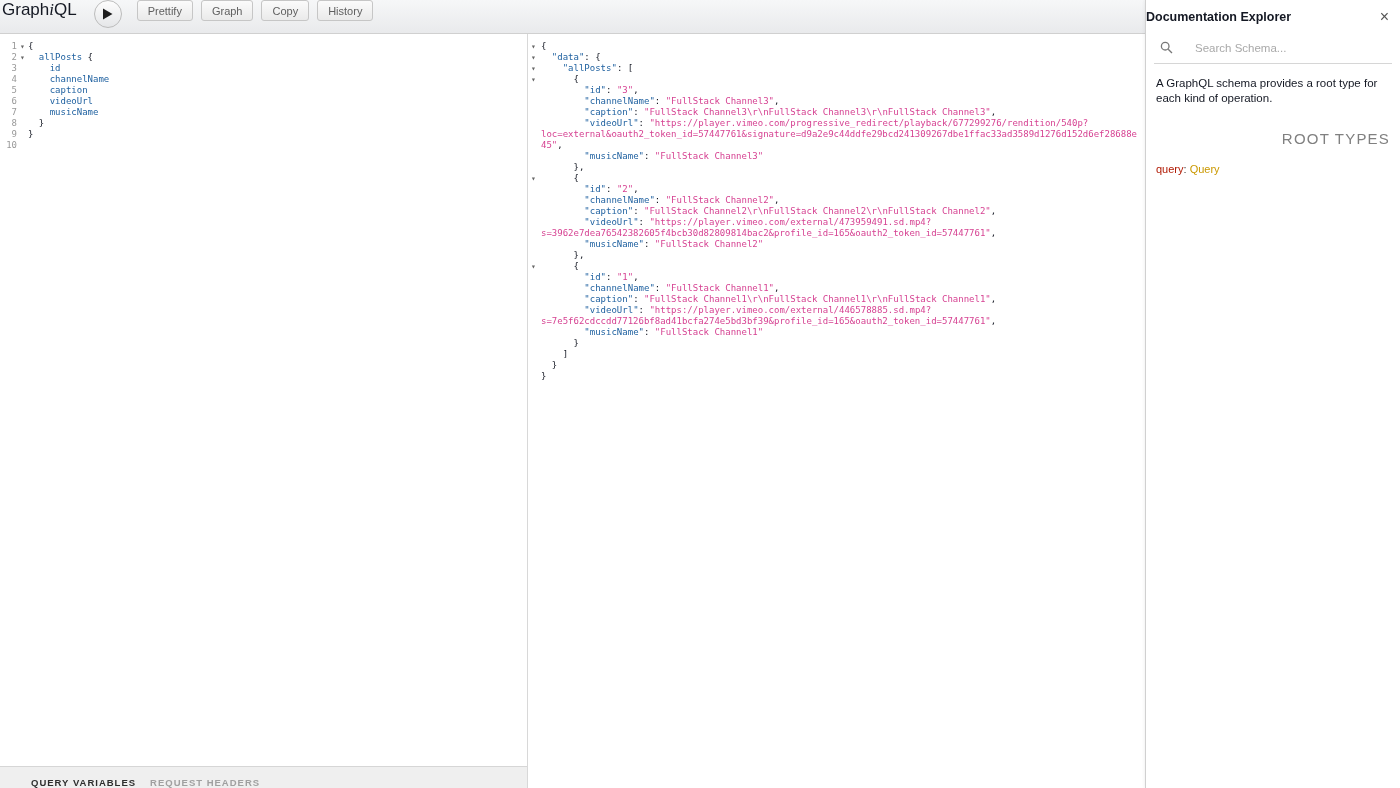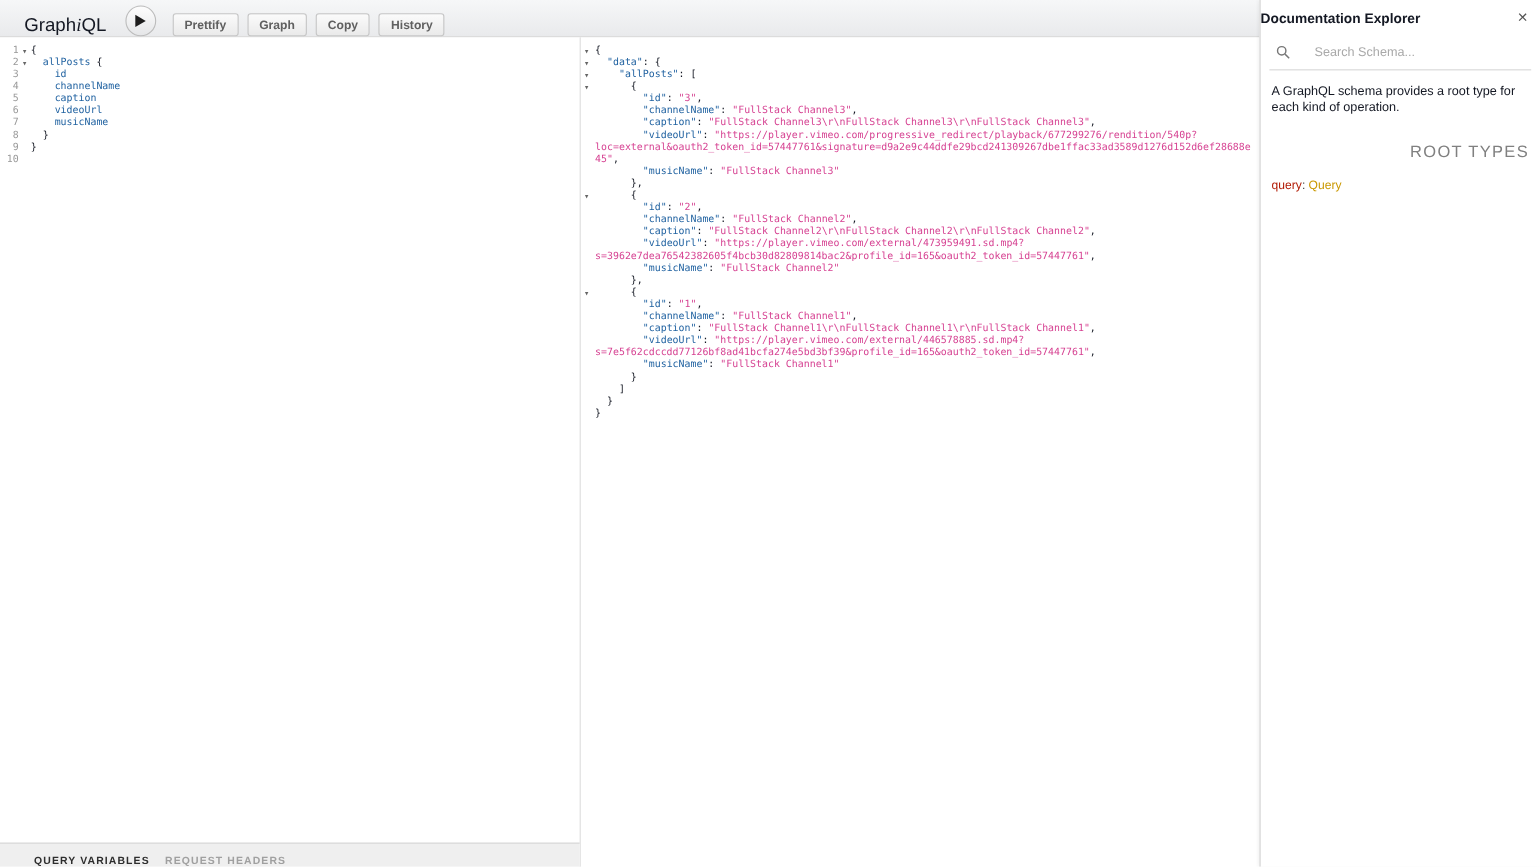--- a/index.html
+++ b/index.html
@@ -1,26 +1,26 @@
 <!DOCTYPE html>
 <html><head>
 <meta charset="utf-8">
 <style>
   * { box-sizing: border-box; }
   html, body { margin: 0; padding: 0; }
   body { width: 1400px; height: 788px; overflow: hidden; font-family: "Liberation Sans", sans-serif; background: #fff; color: #141823; }
   .app { display: flex; width: 100%; height: 100%; }
   .main-col { flex: 1; min-width: 0; display: flex; flex-direction: column; }
 
-  .topbar { flex: none; height: 34px; background: linear-gradient(#f6f7f8, #e9eaec); border-bottom: 1px solid #d0d0d0; display: flex; align-items: flex-end; padding-left: 22px; }
+  .topbar { flex: none; height: 34px; background: linear-gradient(#f6f7f8, #e9eaec); border-bottom: 1px solid #d0d0d0; display: flex; align-items: flex-start; padding-left: 2px; }
   .logo { font-size: 17px; color: #141823; margin-right: 17px; cursor: default; }
   .logo em { font-family: "Liberation Serif", serif; }
   .execute-btn { width: 28px; height: 28px; border-radius: 50%; border: 1px solid #bcbcbc; background: linear-gradient(#fdfdfd, #e5e6e8); display: flex; align-items: center; justify-content: center; padding: 0; margin-right: 15px; cursor: pointer; }
   .toolbar { display: flex; gap: 8px; }
-  .tbtn { height: 21px; padding: 0 10px; font-size: 11px; font-family: inherit; color: #606060; background: linear-gradient(#fbfbfb, #eaeaea); border: 1px solid #c6c6c6; border-radius: 3px; cursor: pointer; font-weight: bold; }
+  .tbtn { height: 21px; padding: 0 10px; font-size: 11px; font-family: inherit; color: #606060; background: linear-gradient(#fbfbfb, #eaeaea); border: 1px solid #c6c6c6; border-radius: 3px; cursor: pointer; }
 
   .content { flex: 1; min-height: 0; display: flex; }
   .editor-pane { flex: none; width: 528px; display: flex; flex-direction: column; border-right: 1px solid #d8d8d8; background: #fff; }
   .codearea { flex: 1; min-height: 0; overflow: hidden; padding-top: 7px; cursor: text; }
 
   .cm { font-family: "DejaVu Sans Mono", monospace; font-size: 9px; line-height: 11px; color: #141823; }
   .cm-line { display: flex; align-items: flex-start; min-height: 11px; }
   .editor-pane .ln { flex: none; width: 17px; text-align: right; color: #999; }
   .editor-pane .fold { flex: none; width: 11px; text-align: center; }
   .result-pane .fold { flex: none; width: 13px; padding-left: 3px; }

